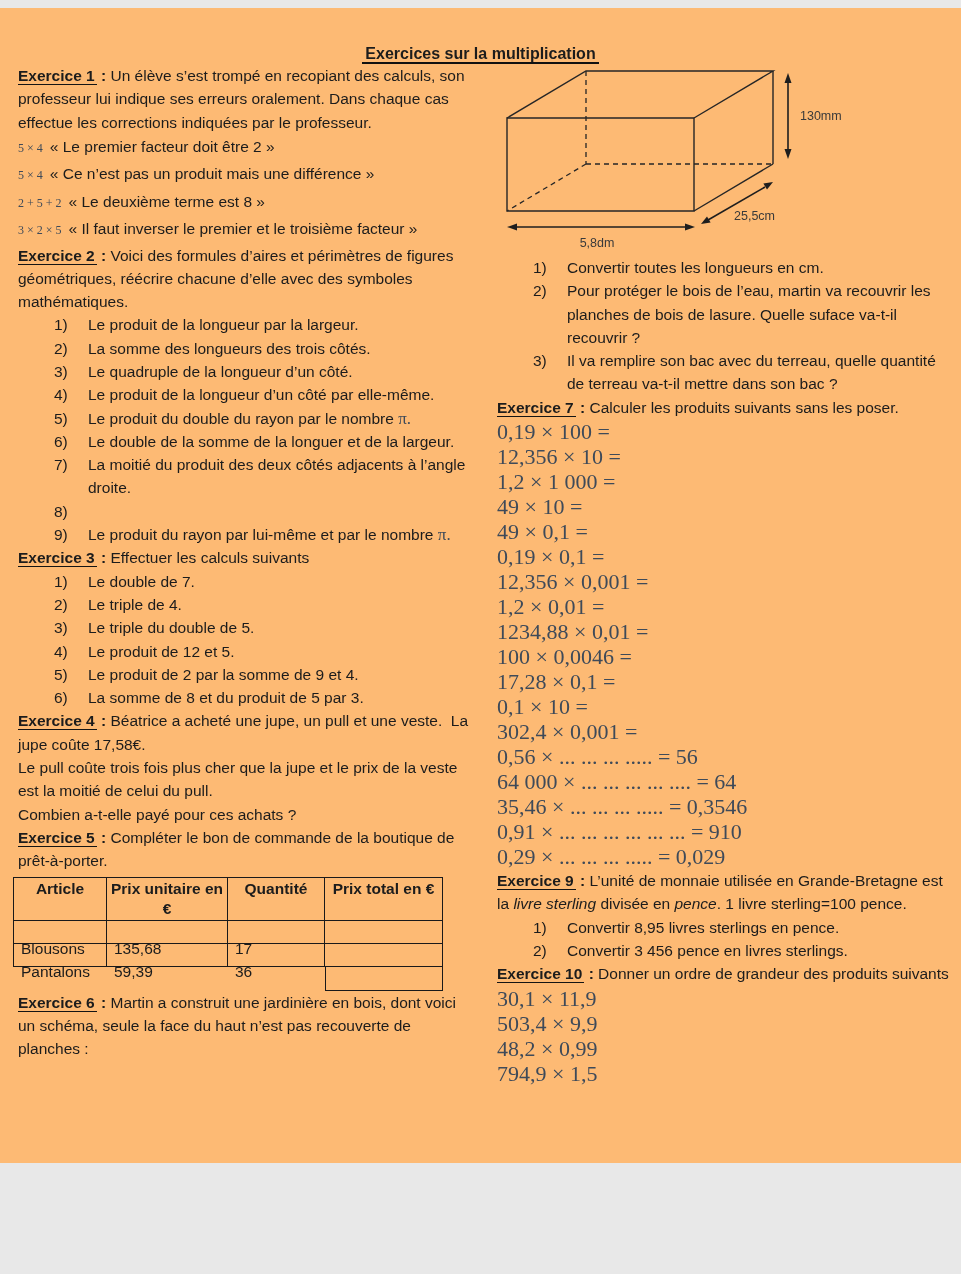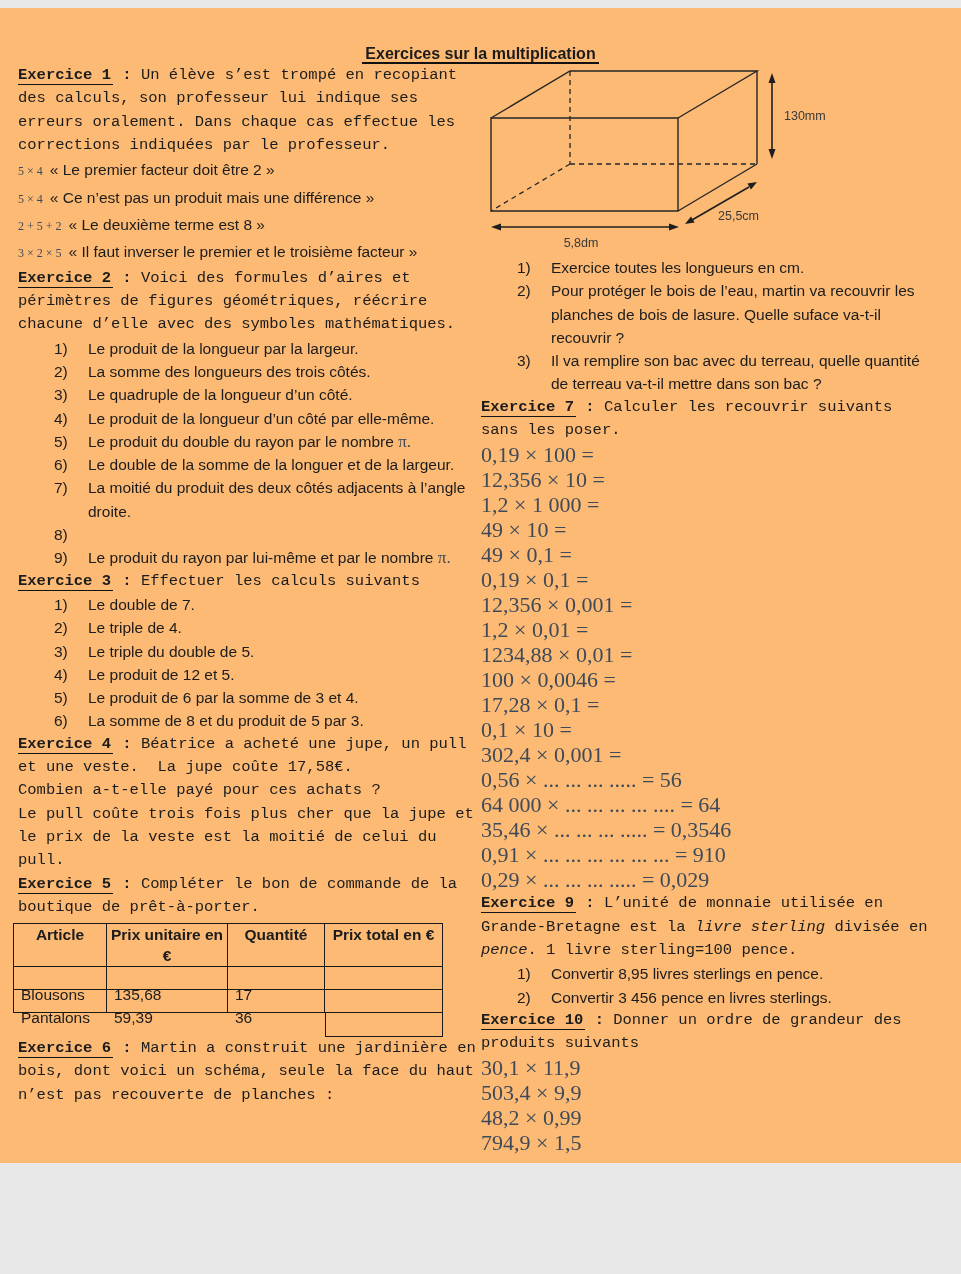--- a/index.html
+++ b/index.html
@@ -1,25 +1,25 @@
 <!DOCTYPE html>
 <html><head>
 <meta charset="utf-8">
 <style>
   html,body{margin:0;padding:0;background:#e8e8e8;}
   .page{
     position:relative;width:961px;height:1155px;background:#fdba74;
     font-family:"Liberation Sans",sans-serif;font-size:15.5px;line-height:23.3px;
     color:#1c1c1c;overflow:hidden;margin:8px auto;
   }
-  p{margin:0;font-family:Liberation Mono, monospace;}
+  p{margin:0;}
   .title-wrap{position:absolute;top:34px;left:0;width:100%;text-align:center;}
   .title{font-weight:bold;font-size:16px;border-bottom:2px solid #111;padding:0 3px 0 3px;}
   .col-left{position:absolute;left:18px;top:56px;width:458px;}
-  .col-right{position:absolute;left:481px;top:55px;width:455px;}
+  .col-right{position:absolute;left:497px;top:55px;width:455px;}
   .hd{font-weight:bold;border-bottom:1.6px solid #141414;padding-right:2px;}
   .sep{font-weight:bold;}
   .li{display:flex;}
   .li .n{flex:0 0 34px;margin-left:36px;}
   .li .t{flex:1;}
   .mline{
     font-family:"Liberation Serif",serif;font-size:22px;line-height:25px;
     color:#3e4a59;white-space:pre-wrap;
   }
   .ex1line{line-height:26.4px;}
@@ -115,30 +115,30 @@
     <div class="li">
         <span class="n">3)</span>
         <span class="t">Le triple du double de 5.</span>
       </div>
     <div class="li">
         <span class="n">4)</span>
         <span class="t">Le produit de 12 et 5.</span>
       </div>
     <div class="li">
         <span class="n">5)</span>
-        <span class="t">Le produit de 6 par la somme de 3 et 4.</span>
+        <span class="t">Le produit de 2 par la somme de 9 et 4.</span>
       </div>
     <div class="li">
         <span class="n">6)</span>
         <span class="t">La somme de 8 et du produit de 5 par 3.</span>
       </div>
 
     <p class="para pre"><span class="hd">Exercice 4</span><span class="sep"> : </span><span>Béatrice a acheté une jupe, un pull et une veste.&nbsp; La jupe coûte 17,58€.</span></p>
+    <p class="para">Le pull coûte trois fois plus cher que la jupe et le prix de la veste est la moitié de celui du pull.</p>
     <p class="para">Combien a-t-elle payé pour ces achats ?</p>
-    <p class="para">Le pull coûte trois fois plus cher que la jupe et le prix de la veste est la moitié de celui du pull.</p>
 
     <p class="para"><span class="hd">Exercice 5</span><span class="sep"> : </span><span>Compléter le bon de commande de la boutique de prêt-à-porter.</span></p>
 
     <div class="order-table">
       <div class="cell th first top">Article</div>
       <div class="cell th top">Prix unitaire en €</div>
       <div class="cell th top">Quantité</div>
       <div class="cell th top">Prix total en €</div>
 
       <div class="cell td first">Blousons</div>
@@ -183,32 +183,32 @@
       <polygon class="arrow-head" points="276,119 270,126.5 266.4,120.5"></polygon>
       <polygon class="arrow-head" points="204,161 213.6,159.5 210,153.5"></polygon>
 
       <text class="dim-label" x="303" y="57">130mm</text>
       <text class="dim-label" x="237" y="157">25,5cm</text>
       <text class="dim-label" x="100" y="184" text-anchor="middle">5,8dm</text>
     </svg>
 
     <div class="li">
         <span class="n">1)</span>
-        <span class="t">Exercice toutes les longueurs en cm.</span>
+        <span class="t">Convertir toutes les longueurs en cm.</span>
       </div>
     <div class="li">
         <span class="n">2)</span>
         <span class="t">Pour protéger le bois de l’eau, martin va recouvrir les planches de bois de lasure. Quelle suface va-t-il recouvrir ?</span>
       </div>
     <div class="li">
         <span class="n">3)</span>
         <span class="t">Il va remplire son bac avec du terreau, quelle quantité de terreau va-t-il mettre dans son bac ?</span>
       </div>
 
-    <p class="para"><span class="hd">Exercice 7</span><span class="sep"> : </span><span>Calculer les recouvrir suivants sans les poser.</span></p>
+    <p class="para"><span class="hd">Exercice 7</span><span class="sep"> : </span><span>Calculer les produits suivants sans les poser.</span></p>
 
     <div class="mline">0,19 × 100 =</div>
     <div class="mline">12,356 × 10 =</div>
     <div class="mline">1,2 × 1 000 =</div>
     <div class="mline">49 × 10 =</div>
     <div class="mline">49 × 0,1 =</div>
     <div class="mline">0,19 × 0,1 =</div>
     <div class="mline">12,356 × 0,001 =</div>
     <div class="mline">1,2 × 0,01 =</div>
     <div class="mline">1234,88 × 0,01 =</div>

